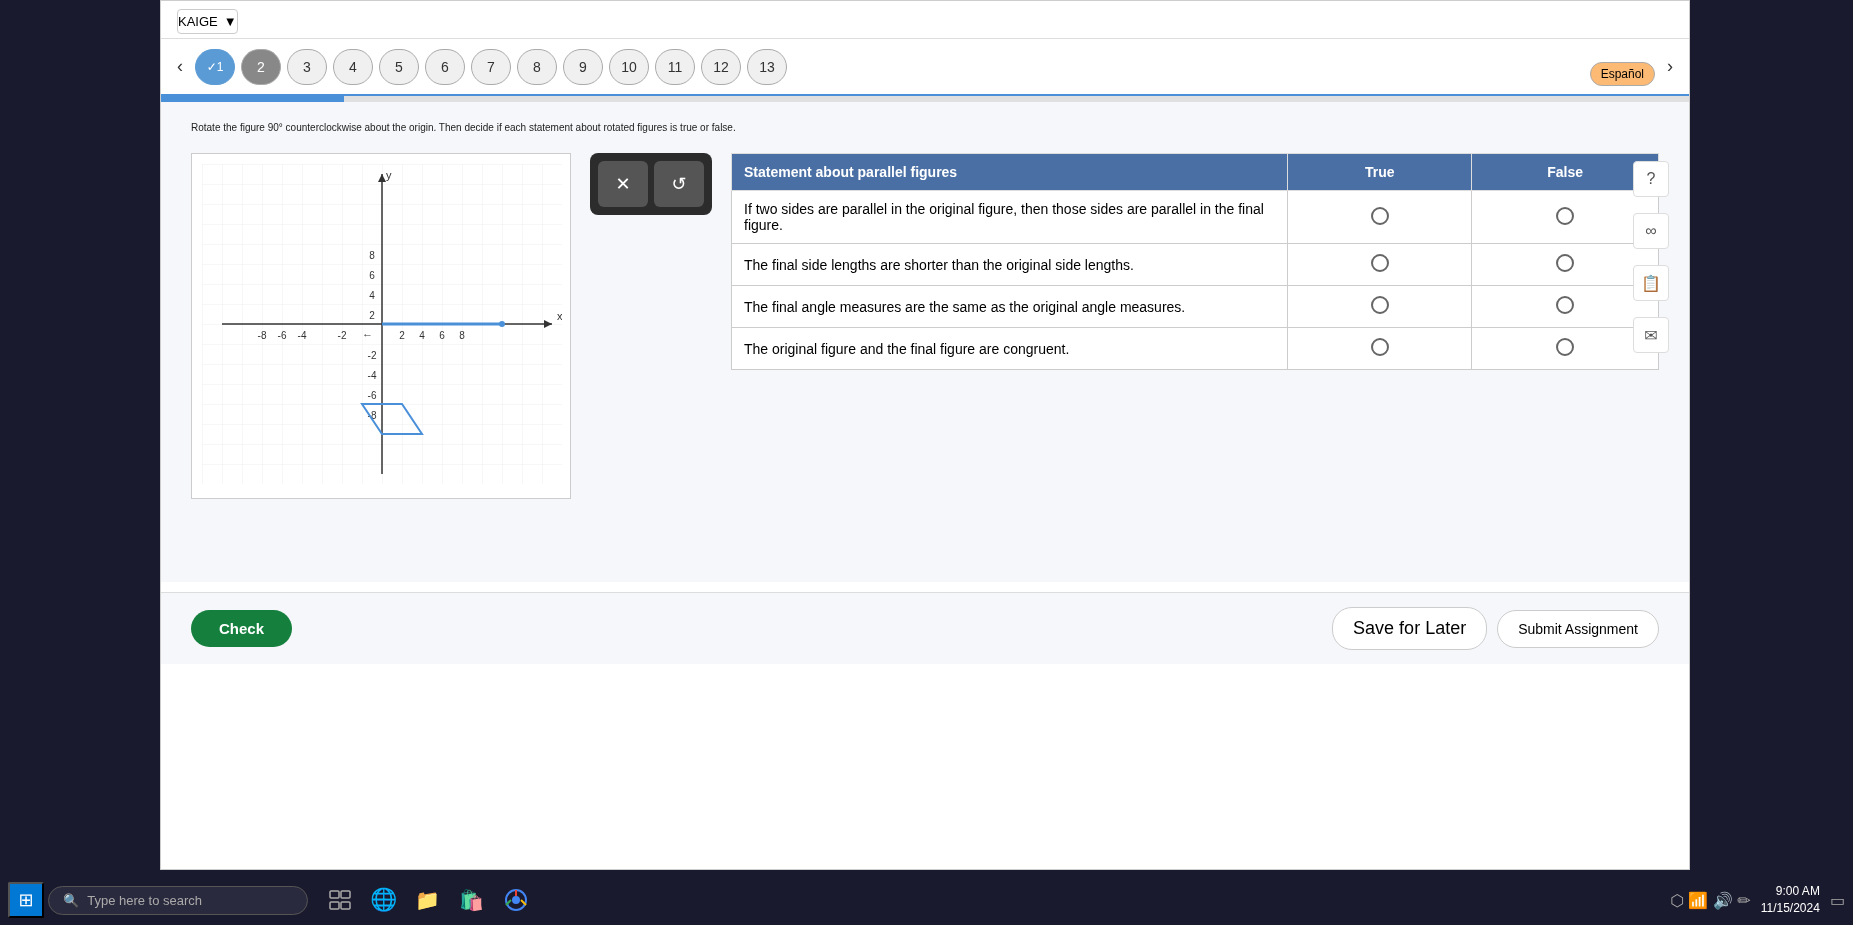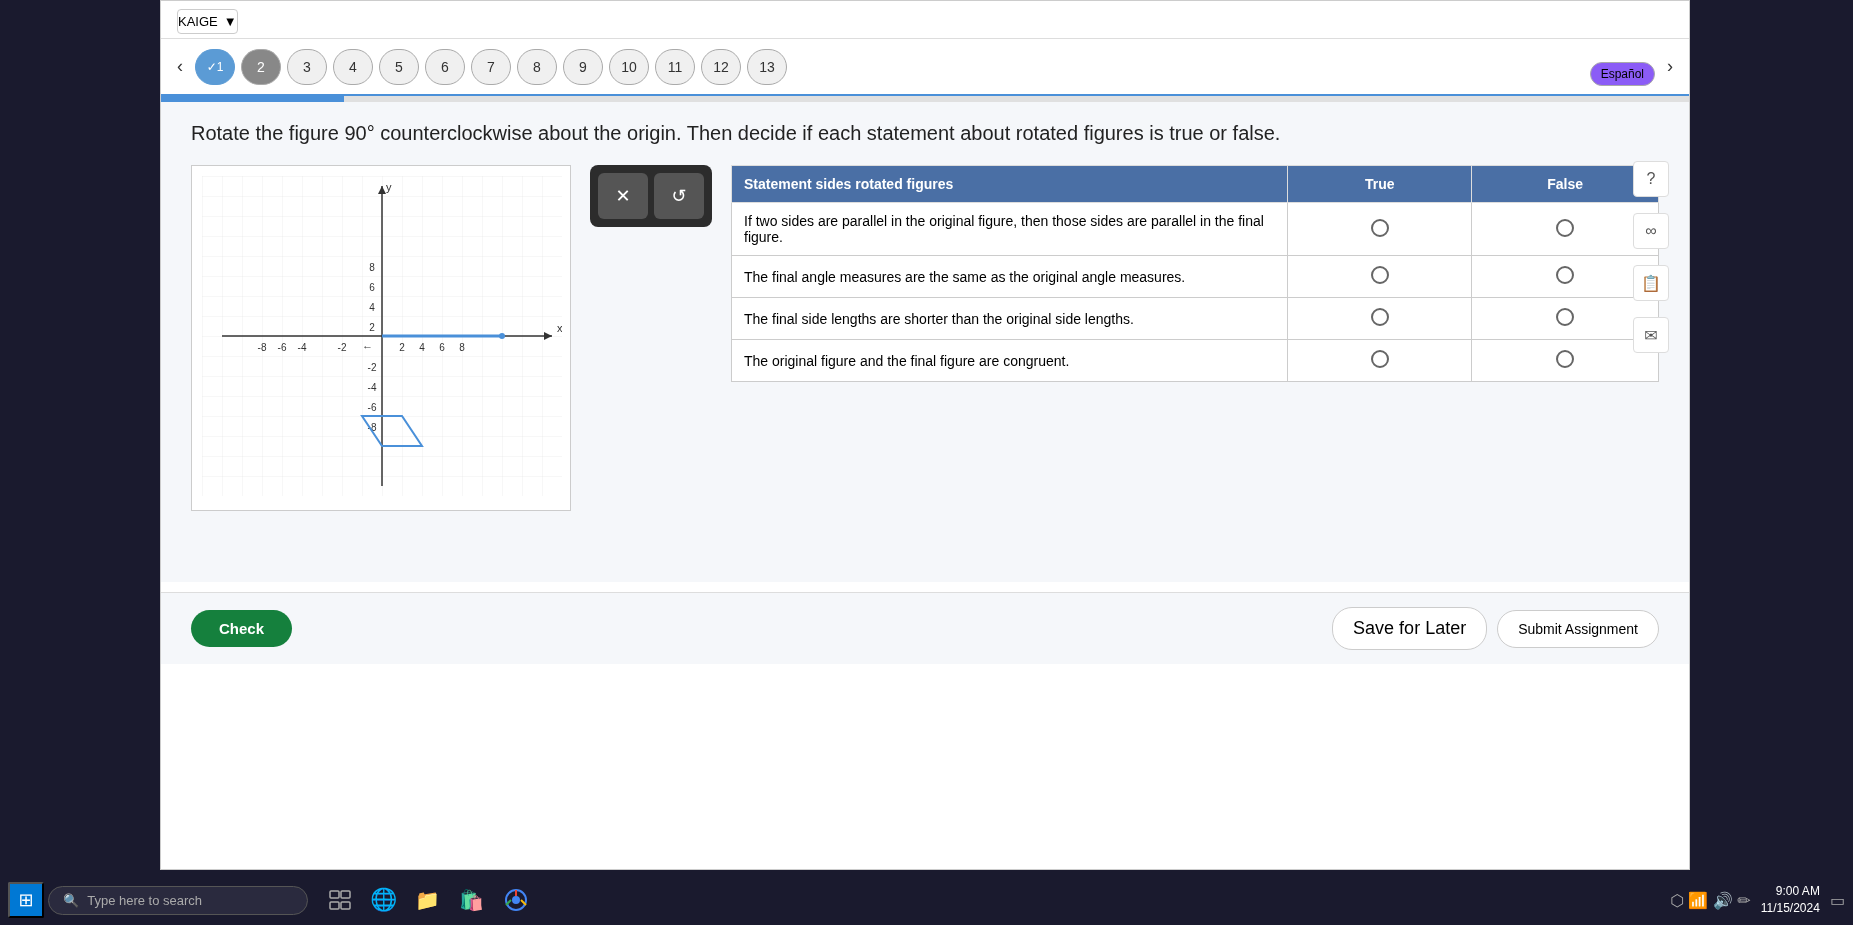--- a/index.html
+++ b/index.html
@@ -89,21 +89,21 @@
       background: #888;
       color: #fff;
     }
     .nav-btn.check-mark {
       background: #5b9bd5;
       color: #fff;
       border-color: #5b9bd5;
       font-size: 12px;
     }
     .espanol-btn {
-      background: #8b5cf6;
+      background: #fdba74;
       border: 1px solid #aaa;
       border-radius: 12px;
       padding: 4px 10px;
       font-size: 12px;
       cursor: pointer;
       margin-top: 15px;
     }
     .nav-spacer { flex: 1; }
 
     
@@ -117,21 +117,21 @@
       width: 12%;
     }
 
     
     .content {
       padding: 20px 30px;
       background: #f5f7fa;
       min-height: 480px;
     }
     .question-text {
-      font-size: 20px;
+      font-size: 10px;
       color: #222;
       margin-bottom: 20px;
     }
 
     
     .content-layout {
       display: flex;
       gap: 20px;
       align-items: flex-start;
     }
@@ -485,38 +485,38 @@
           <button class="ctrl-btn redo-btn">
             <span>↺</span>
           </button>
         </div>
       </div>
 
       <div class="table-area">
         <table class="statements-table">
           <thead>
             <tr>
-              <th class="statement-col">Statement sides rotated figures</th>
+              <th class="statement-col">Statement about parallel figures</th>
               <th>True</th>
               <th>False</th>
             </tr>
           </thead>
           <tbody>
             <tr>
               <td>If two sides are parallel in the original figure, then those sides are parallel in the final figure.</td>
               <td class="radio-cell"><span class="radio-circle"></span></td>
               <td class="radio-cell"><span class="radio-circle"></span></td>
             </tr>
             <tr>
-              <td>The final angle measures are the same as the original angle measures.</td>
+              <td>The final side lengths are shorter than the original side lengths.</td>
               <td class="radio-cell"><span class="radio-circle"></span></td>
               <td class="radio-cell"><span class="radio-circle"></span></td>
             </tr>
             <tr>
-              <td>The final side lengths are shorter than the original side lengths.</td>
+              <td>The final angle measures are the same as the original angle measures.</td>
               <td class="radio-cell"><span class="radio-circle"></span></td>
               <td class="radio-cell"><span class="radio-circle"></span></td>
             </tr>
             <tr>
               <td>The original figure and the final figure are congruent.</td>
               <td class="radio-cell"><span class="radio-circle"></span></td>
               <td class="radio-cell"><span class="radio-circle"></span></td>
             </tr>
           </tbody>
         </table>

